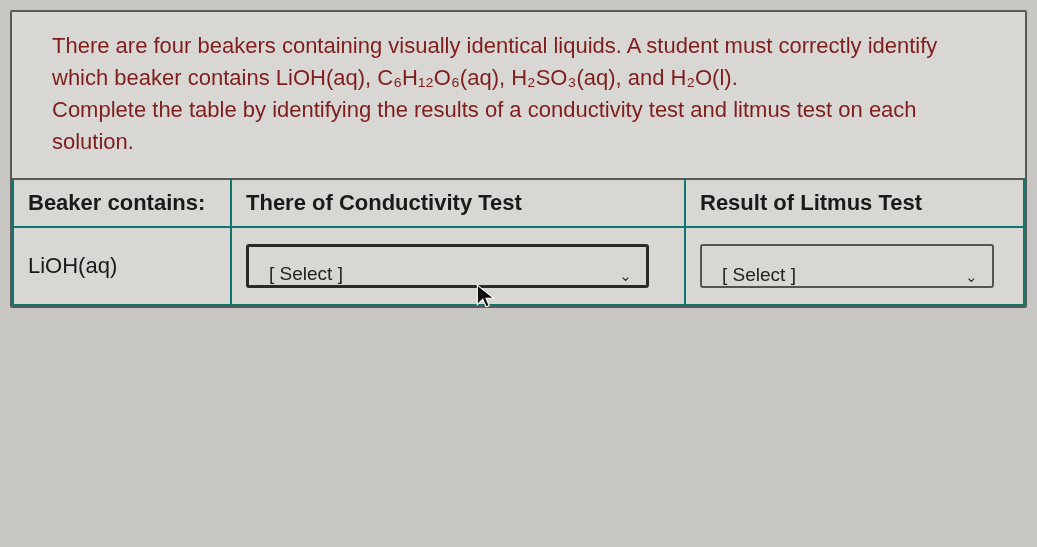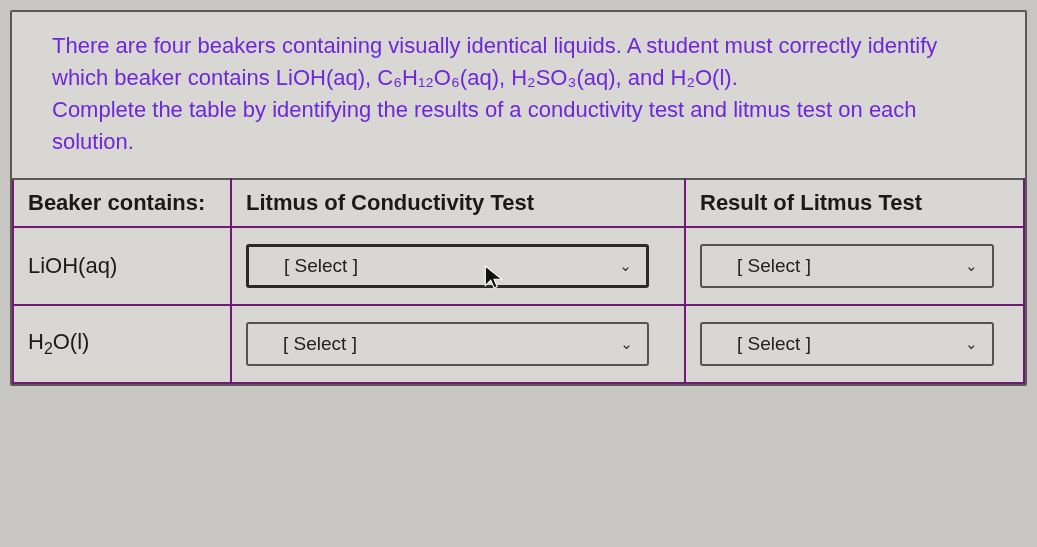--- a/index.html
+++ b/index.html
@@ -13,55 +13,55 @@
     }
     .outer {
       border: 2px solid #5a5955;
       background: #d9d7d3;
       border-radius: 2px;
     }
     .prompt {
       padding: 18px 30px 20px 40px;
       font-size: 22px;
       line-height: 1.45;
-      color: #6d28d9;
+      color: #7f1d1d;
     }
     table {
       width: 100%;
       border-collapse: collapse;
       table-layout: fixed;
     }
     th, td {
-      border: 2px solid #701a75;
+      border: 2px solid #0f766e;
       padding: 12px 14px;
       text-align: left;
       vertical-align: middle;
       font-size: 22px;
       height: 78px;
     }
     th {
       font-weight: 700;
       height: 48px;
       padding-top: 8px;
       padding-bottom: 8px;
     }
     .col-beaker { width: 218px; }
     .col-cond   { width: 454px; }
     .col-lit    { width: auto; }
     .formula sub { font-size: 0.72em; vertical-align: sub; }
     .select {
       display: inline-flex;
-      align-items: center;
+      align-items: flex-end;
       justify-content: space-between;
       width: 95%;
       height: 44px;
       border: 2px solid #56534f;
       border-radius: 3px;
       background: #d9d7d3;
-      padding: 0 14px 0 35px;
+      padding: 0 14px 0 20px;
       font-size: 19px;
       color: #222;
       cursor: pointer;
     }
     .select.focus {
       border-width: 3px;
       border-color: #2b2a27;
     }
     .chev {
       font-size: 15px;
@@ -93,21 +93,21 @@
 
   <table>
     <colgroup>
       <col class="col-beaker">
         <col class="col-cond">
         <col class="col-lit">
     </colgroup>
     <thead>
       <tr>
         <th>Beaker contains:</th>
-        <th>Litmus of Conductivity Test</th>
+        <th>There of Conductivity Test</th>
         <th>Result of Litmus Test</th>
       </tr>
     </thead>
     <tbody>
 
       <tr>
         <td class="formula">LiOH(aq)</td>
         <td>
           <div class="select focus">
             <span>[ Select ]</span>
@@ -122,32 +122,17 @@
         <td>
           <div class="select">
             <span>[ Select ]</span>
             <span class="chev">⌄</span>
           </div>
         </td>
       </tr>
 
 
 
-      <tr>
-        <td class="formula">H<sub>2</sub>O(l)</td>
-        <td>
-          <div class="select">
-            <span>[ Select ]</span>
-            <span class="chev">⌄</span>
-          </div>
-        </td>
-        <td>
-          <div class="select">
-            <span>[ Select ]</span>
-            <span class="chev">⌄</span>
-          </div>
-        </td>
-      </tr>
 
     </tbody>
   </table>
 
 </div>
 
 </body></html>

